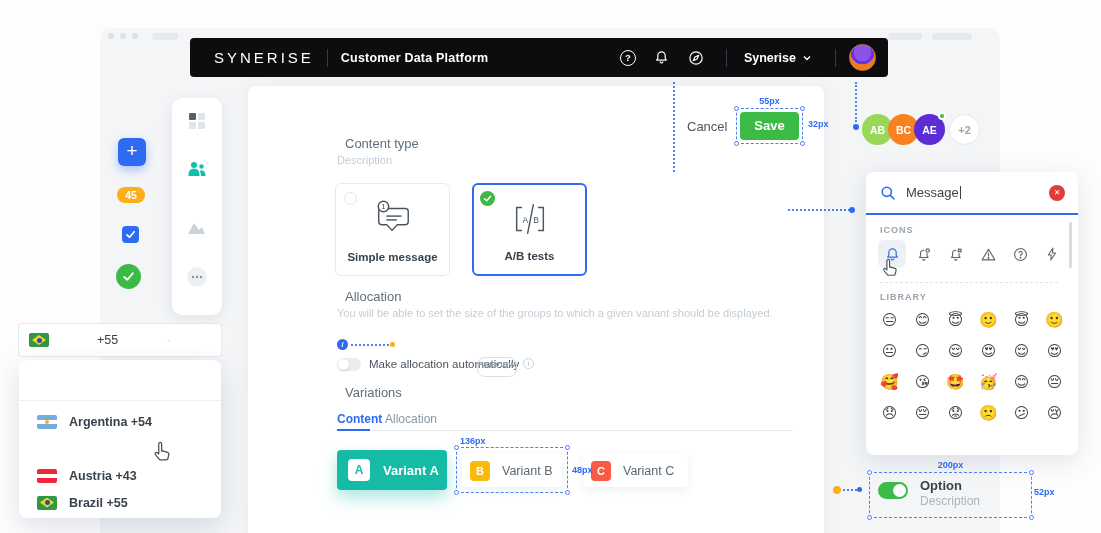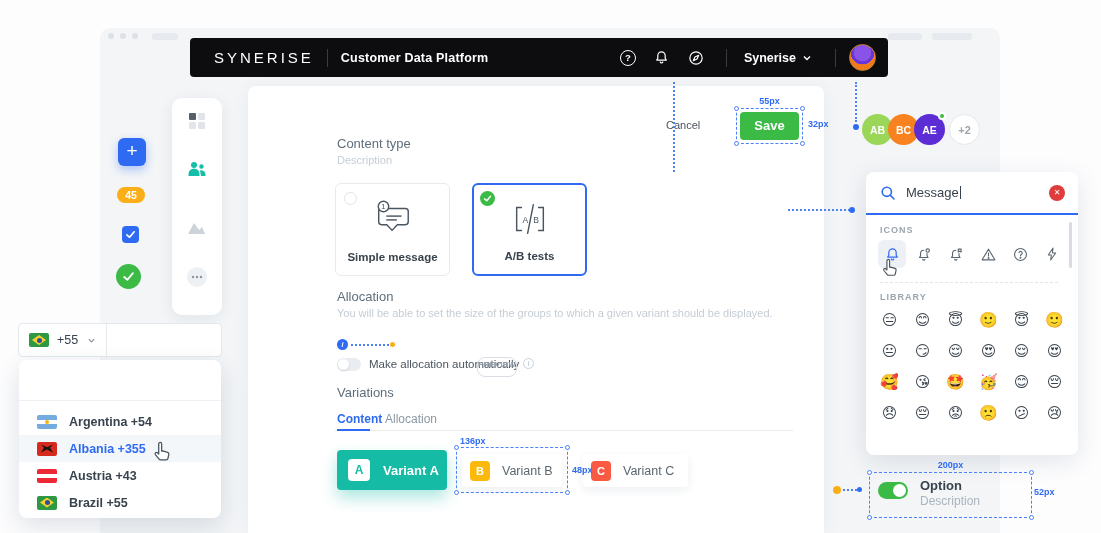--- a/index.html
+++ b/index.html
@@ -41,21 +41,21 @@
   .b45 { position:absolute; left:117px; top:187px; width:28px; height:16px; background:#fbae17;
          border-radius:9px; color:#fff; font-size:10.5px; font-weight:700; text-align:center; line-height:16px; z-index:20; }
   .cbx { position:absolute; left:122px; top:226px; width:17px; height:17px; background:#2f6bf2;
          border-radius:4px; z-index:20; display:flex; align-items:center; justify-content:center; }
   .gck { position:absolute; left:116px; top:264px; width:25px; height:25px; background:#3cba46;
          border-radius:50%; z-index:20; display:flex; align-items:center; justify-content:center; }
 
   
   .main { position:absolute; left:248px; top:86px; width:576px; height:447px; background:#fff;
           border-radius:8px 8px 0 0; box-shadow:0 2px 18px rgba(30,50,80,.05); z-index:10; }
-  .sec-title { position:absolute; font-size:13px; color:#5f6e7c; }
+  .sec-title { position:absolute; font-size:13px; color:#5f6e7c;margin-left:8px; }
   .sec-desc  { position:absolute; font-size:11px; color:#c5cdd5; }
 
   .card { position:absolute; width:115px; height:93px; background:#fff; border:1px solid #e7ebef;
           border-radius:6px; }
   .card.sel { border:2px solid #2f6bf2; }
   .card .radio { position:absolute; left:8px; top:8px; width:13px; height:13px; border:1px solid #dfe5ea; border-radius:50%; }
   .card .okk { position:absolute; left:6px; top:6px; width:15px; height:15px; background:#3cba46; border-radius:50%;
                display:flex; align-items:center; justify-content:center; }
   .card .cic { position:absolute; left:0; right:0; top:14px; display:flex; justify-content:center; color:#4a5560; }
   .card .clb { position:absolute; left:0; right:0; bottom:12px; text-align:center; font-size:11.5px; font-weight:600; color:#39434d; }
@@ -93,21 +93,21 @@
   .mbox { position:absolute; border:1px dashed #4c82f7; z-index:50; }
   .mbox i { position:absolute; width:5px; height:5px; background:#fff; border:1px solid #4c82f7; border-radius:50%; }
   .mbox i.tl{ left:-3px; top:-3px; } .mbox i.tr{ right:-3px; top:-3px; }
   .mbox i.bl{ left:-3px; bottom:-3px; } .mbox i.br{ right:-3px; bottom:-3px; }
   .mlabel { position:absolute; font-size:9px; font-weight:700; color:#2f6bf2; z-index:51; }
   .vline { position:absolute; width:0; border-left:2px dotted #4c82f7; z-index:50; }
   .bdot { position:absolute; width:6px; height:6px; background:#2f6bf2; border-radius:50%; z-index:51; }
   .odot { position:absolute; width:8px; height:8px; background:#fbae17; border-radius:50%; z-index:51; }
 
   
-  .cancel { position:absolute; left:666px; top:119px; font-size:11px; color:#4a545e; z-index:40; }
+  .cancel { position:absolute; left:687px; top:119px; font-size:13px; color:#4a545e; z-index:40; }
   .save { position:absolute; left:740px; top:112px; width:59px; height:28px; background:#3cba46; border-radius:4px;
           color:#fff; font-size:13px; font-weight:600; text-align:center; line-height:28px; z-index:40; }
 
   
   .agc { position:absolute; width:31px; height:31px; border-radius:50%; color:#fff; font-size:10.5px; font-weight:700;
          display:flex; align-items:center; justify-content:center; top:114px; z-index:40; }
   .amore { position:absolute; width:31px; height:31px; border-radius:50%; background:#fff; border:1px solid #e4e9ee;
            color:#9aa5af; font-size:11px; font-weight:600; display:flex; align-items:center; justify-content:center;
            top:114px; left:949px; z-index:40; }
   .status { position:absolute; width:8px; height:8px; background:#3cba46; border:2px solid #fff; border-radius:50%;
@@ -131,21 +131,21 @@
   .pscroll { position:absolute; right:6px; top:50px; width:3px; height:46px; background:#d6dce2; border-radius:2px; }
 
   
   .opt-tg { position:absolute; left:878px; top:482px; width:30px; height:17px; background:#3cba46; border-radius:9px; z-index:30; }
   .opt-tg::after { content:""; position:absolute; right:2px; top:2px; width:13px; height:13px; background:#fff; border-radius:50%; }
   .opt-t { position:absolute; left:920px; top:478px; font-size:13px; font-weight:700; color:#39434d; z-index:30; }
   .opt-d { position:absolute; left:920px; top:494px; font-size:12px; color:#aab4bd; z-index:30; }
 
   
   .phone { position:absolute; left:18px; top:323px; width:204px; height:34px; background:#fff; border:1px solid #e2e8ee;
-           border-radius:4px; display:flex; align-items:center; z-index:25; }
+           border-radius:4px; display:flex; align-items:center; z-index:25;gap:40px; }
   .flag { width:20px; height:14px; border-radius:2px; position:relative; overflow:hidden; flex:none; }
   .flag-br { background:#2d9a43; }
   .flag-br::before { content:""; position:absolute; left:3px; top:2px; width:14px; height:10px; background:#f8d12e;
                      clip-path:polygon(50% 0,100% 50%,50% 100%,0 50%); }
   .flag-br::after { content:""; position:absolute; left:7.5px; top:4.5px; width:5px; height:5px; background:#2a4f9e; border-radius:50%; }
   .flag-ar { background:linear-gradient(180deg,#74acdf 33%,#fff 33%,#fff 67%,#74acdf 67%); }
   .flag-ar::after { content:""; position:absolute; left:8px; top:5px; width:4px; height:4px; background:#f6b40e; border-radius:50%; }
   .flag-al { background:#d52b1e; }
   .flag-al::before { content:""; position:absolute; left:4px; top:3px; width:12px; height:8px; background:#17130f;
                      clip-path:polygon(0 0,25% 40%,0 100%,50% 62%,100% 100%,75% 40%,100% 0,50% 35%); }
@@ -469,24 +469,20 @@
       </svg>
     <span style="width:1px; height:34px; background:#e7ebef; margin-left:10px"></span>
   </div>
 
   <div class="ddown">
     <div class="ddiv"></div>
     <div class="crow" style="top:48px">
       <span class="flag flag-ar"></span>
       <span class="cl">Argentina +54</span>
     </div>
-    <div class="crow hl" style="top:75px">
-      <span class="flag flag-al"></span>
-      <span class="cl">Albania +355</span>
-    </div>
     <div class="crow" style="top:102px">
       <span class="flag flag-at"></span>
       <span class="cl">Austria +43</span>
     </div>
     <div class="crow" style="top:129px">
       <span class="flag flag-br"></span>
       <span class="cl">Brazil +55</span>
     </div>
   </div>
 

